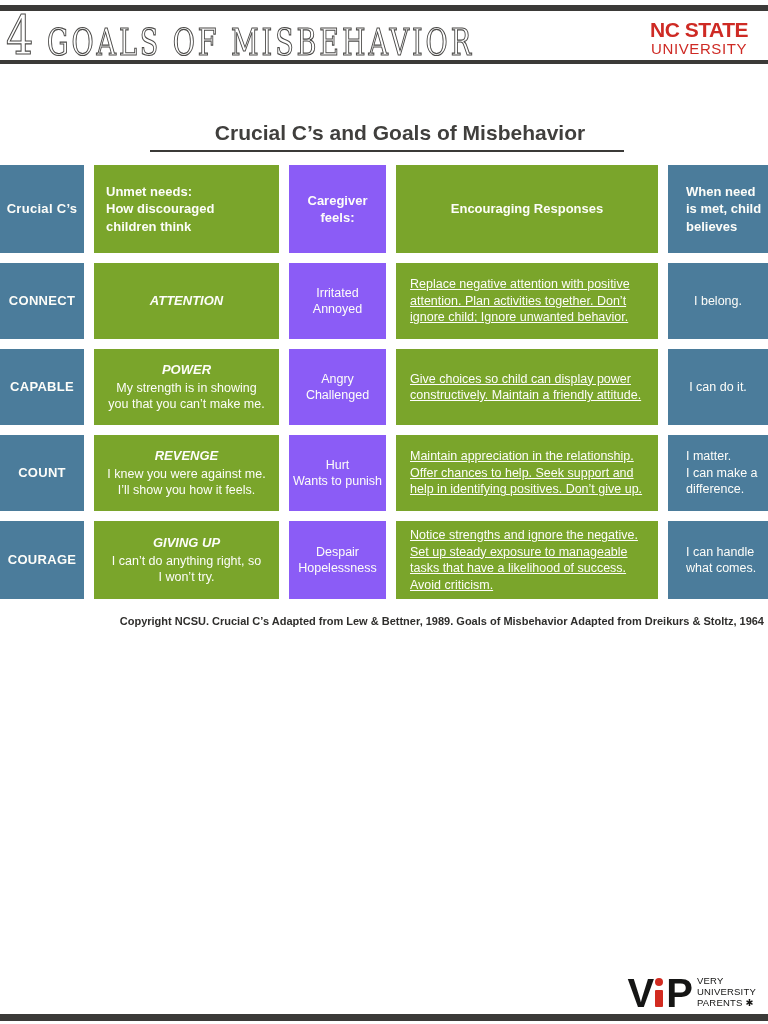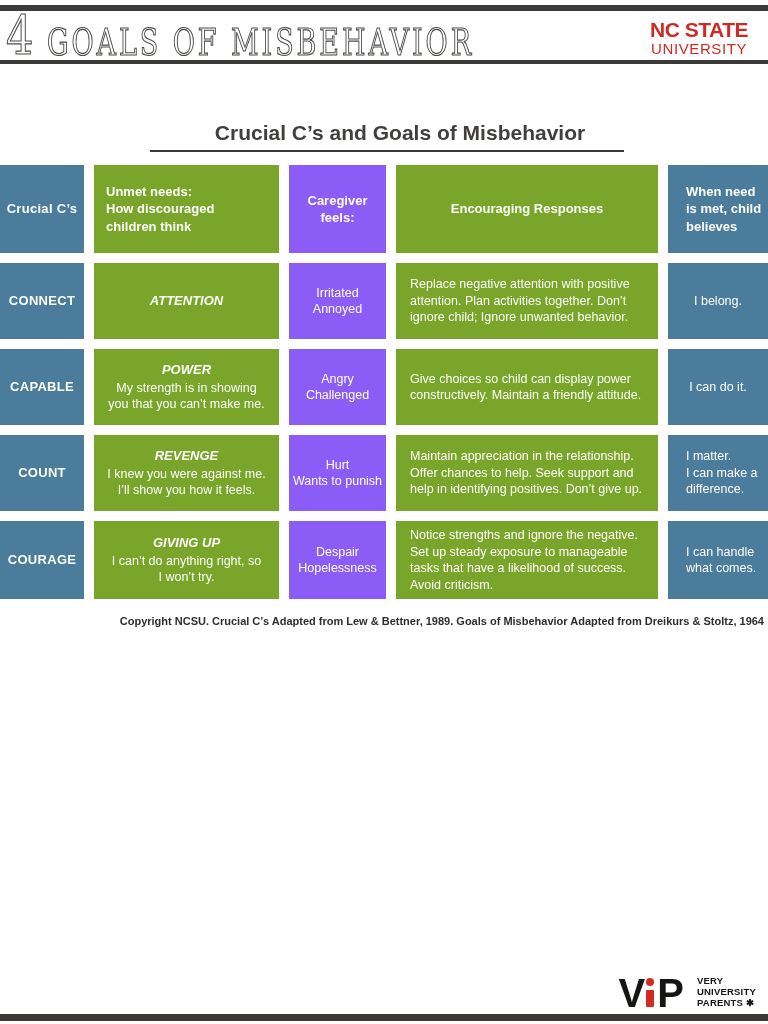--- a/index.html
+++ b/index.html
@@ -39,37 +39,37 @@
     color:#fdfdf9; font-size:12.5px; line-height:1.32; text-align:center; white-space:pre-line; }
   .bg-blue  { background:#4b7c9b; }
   .bg-green { background:#7aa52b; }
   .bg-red   { background:#8b5cf6; }
   .hc { font-weight:bold; font-size:13px; }
   .hc.left { align-items:flex-start; text-align:left; }
   .hc.c2 { padding:16px 12px; }
   .hc.c5 { padding:0 10px; }
   .c1 { font-weight:bold; font-size:13px; letter-spacing:0.3px; }
   .goal { font-weight:bold; font-size:13px; margin-bottom:1px;font-style:italic; }
-  .c4 { align-items:flex-start; text-align:left; padding:0 14px; }
+  .c4 { align-items:flex-start; text-align:left; padding:0 14px;text-decoration:underline; }
   .c5.left { align-items:flex-start; text-align:left; padding-left:18px; padding-right:6px; }
 
   .copyright { position:absolute; top:615px; left:0; width:764px; margin:0;
     text-align:right; font-size:11px; font-weight:bold; color:#2f2e2c; }
 
   
   .vip { position:absolute; right:12px; bottom:15px; display:flex; align-items:center; }
   .vip-letters { display:flex; align-items:flex-end; }
   .vip-v,.vip-p { font-size:40px; font-weight:bold; color:#151514; line-height:28px; letter-spacing:-1px; }
   .vip-i { width:9px; height:29px; position:relative; margin:0 2px; }
   .vip-i::before { content:""; position:absolute; top:0; left:0; width:8px; height:8px;
     border-radius:50%; background:#d22b20; }
   .vip-i::after { content:""; position:absolute; bottom:0; left:0; width:8px; height:17px;
     background:#d22b20; border-radius:1px; }
   .sr { position:absolute; width:1px; height:1px; overflow:hidden; clip:rect(0 0 0 0); }
-  .vip-tagline { margin-left:14px; font-size:9.5px; font-weight:bold; color:#151514;
+  .vip-tagline { margin-left:5px; font-size:9.5px; font-weight:normal; color:#151514;
     line-height:1.15; letter-spacing:0.2px; }
 </style>
 </head>
 <body>
 
 <div class="top-bar"></div>
 
 <header class="masthead">
   <div class="sketch-title">
     <span class="sketch-numeral">4</span>

